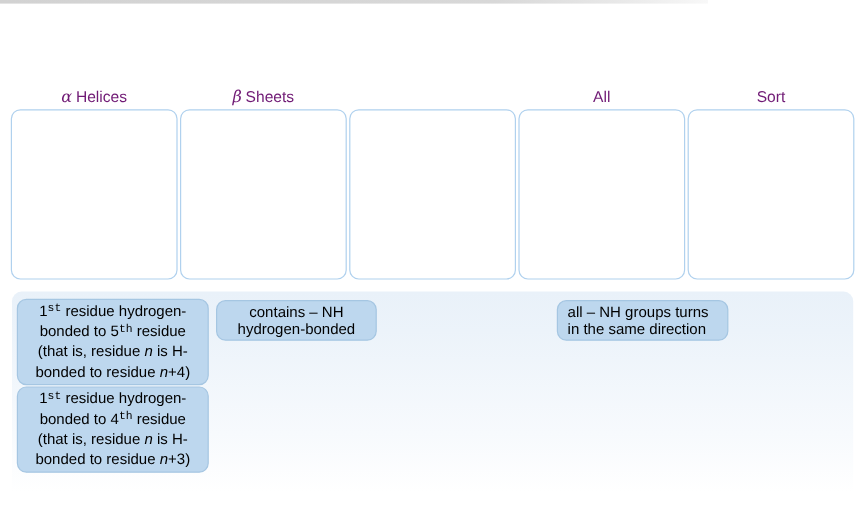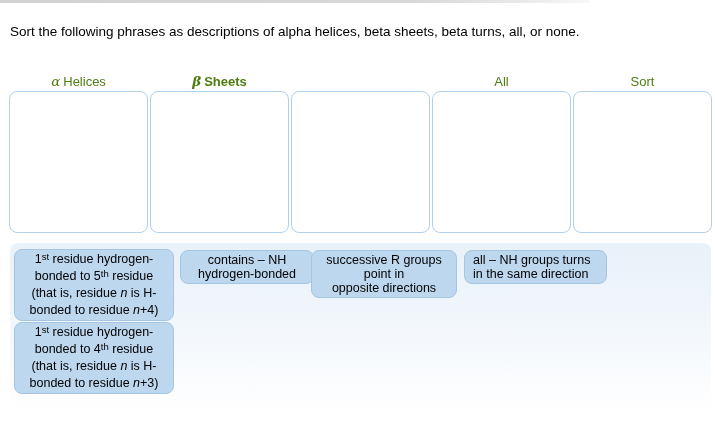--- a/index.html
+++ b/index.html
@@ -15,29 +15,29 @@
     position:absolute;left:0;top:0;width:590px;height:3px;
     background:linear-gradient(to right,#d2d2d2 0%,#d8d8d8 70%,#e9e9e9 88%,#f8f8f8 100%);
   }
   .prompt{
     position:absolute;left:10px;top:24px;
     font-size:13.5px;line-height:16px;color:#000;
     white-space:nowrap;
   }
   .bin-header{
     position:absolute;top:72px;height:18px;width:139px;
-    text-align:center;font-size:13px;line-height:18px;color:#4d7c0f;
+    text-align:center;font-size:13px;line-height:18px;color:#701a75;
     white-space:nowrap;
   }
   .greek{
     font-family:"DejaVu Serif", serif;
     font-style:italic;font-size:13.5px;margin-right:3px;
   }
   .greek:empty{margin:0;}
-  .bh0{left:9px;} .bh1{left:150px;font-weight:bold;} .bh2{left:291px;} .bh3{left:432px;} .bh4{left:573px;}
+  .bh0{left:9px;} .bh1{left:150px;} .bh2{left:291px;} .bh3{left:432px;} .bh4{left:573px;}
   .bin{
     position:absolute;top:91px;width:139px;height:142px;
     background:#ffffff;
     border:1px solid #b0d1ee;
     border-radius:8px;
     box-sizing:border-box;
   }
   .bz0{left:9px;} .bz1{left:150px;} .bz2{left:291px;} .bz3{left:432px;} .bz4{left:573px;}
   .tray{
     position:absolute;left:10px;top:243px;width:701px;height:182px;
@@ -48,36 +48,35 @@
     position:absolute;
     background:#bdd7ee;
     border:1px solid #a5c6e2;
     border-radius:8px;
     box-sizing:border-box;
     font-size:12.5px;line-height:14px;
     text-align:center;color:#000;
     padding:2px 4px;
     cursor:grab;
   }
-  .chip .sup{font-size:9.5px;line-height:0;vertical-align:3.5px;}
+  .chip .sup{font-size:9.5px;line-height:0;vertical-align:3.5px;font-family:Liberation Mono, monospace;}
   .chip .it{font-style:italic;}
   .chip-a{left:14px;top:249px;width:160px;line-height:17px;padding:1px 3px;}
   .chip-b{left:180px;top:250px;width:134px;}
   .chip-c{left:311px;top:250px;width:146px;}
   .chip-d{left:464px;top:250px;width:143px;text-align:left;padding-left:8px;}
   .chip-e{left:14px;top:322px;width:160px;line-height:17px;padding:1px 3px;}
 </style>
 </head>
 <body>
 
 <div id="page">
 
   <div class="top-rule"></div>
 
-  <div class="prompt">Sort the following phrases as descriptions of alpha helices, beta sheets, beta turns, all, or none.</div>
 
   <div class="bin-header bh0"><i class="greek">α</i><span>Helices</span></div>
   <div class="bin-header bh1"><i class="greek">β</i><span>Sheets</span></div>
   <div class="bin-header bh3"><i class="greek"></i><span>All</span></div>
   <div class="bin-header bh4"><i class="greek"></i><span>Sort</span></div>
 
   <div class="bin bz0"></div>
   <div class="bin bz1"></div>
   <div class="bin bz2"></div>
   <div class="bin bz3"></div>
@@ -88,25 +87,20 @@
   <div class="chip chip-a">
       <div><span>1</span><span class="sup">st</span><span> residue hydrogen-</span></div>
       <div><span>bonded to 5</span><span class="sup">th</span><span> residue</span></div>
       <div><span>(that is, residue </span><span class="it">n</span><span> is H-</span></div>
       <div><span>bonded to residue </span><span class="it">n</span><span>+4)</span></div>
     </div>
   <div class="chip chip-b">
       <div><span>contains – NH</span></div>
       <div><span>hydrogen-bonded</span></div>
     </div>
-  <div class="chip chip-c">
-      <div><span>successive R groups</span></div>
-      <div><span>point in</span></div>
-      <div><span>opposite directions</span></div>
-    </div>
   <div class="chip chip-d">
       <div><span>all – NH groups turns</span></div>
       <div><span>in the same direction</span></div>
     </div>
   <div class="chip chip-e">
       <div><span>1</span><span class="sup">st</span><span> residue hydrogen-</span></div>
       <div><span>bonded to 4</span><span class="sup">th</span><span> residue</span></div>
       <div><span>(that is, residue </span><span class="it">n</span><span> is H-</span></div>
       <div><span>bonded to residue </span><span class="it">n</span><span>+3)</span></div>
     </div>

